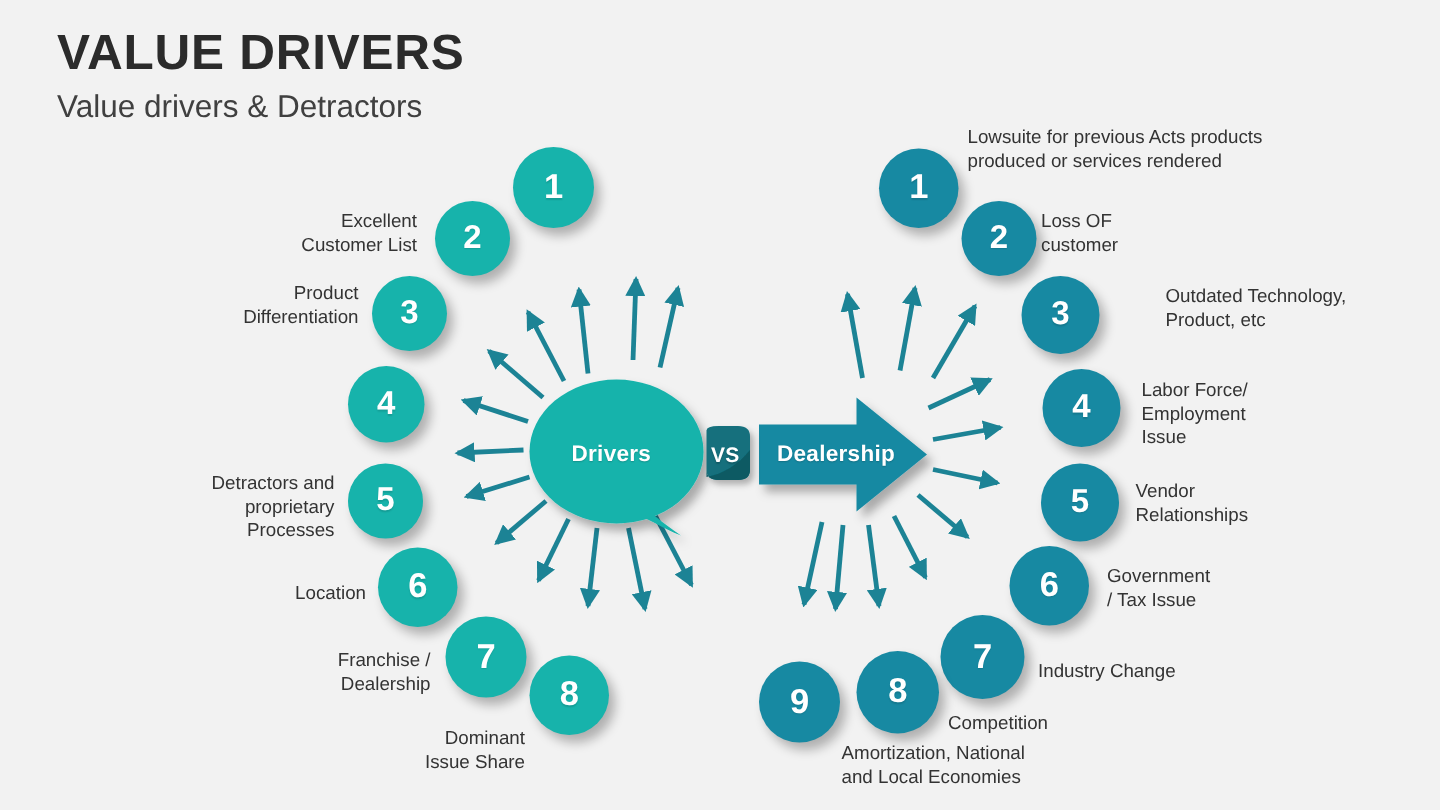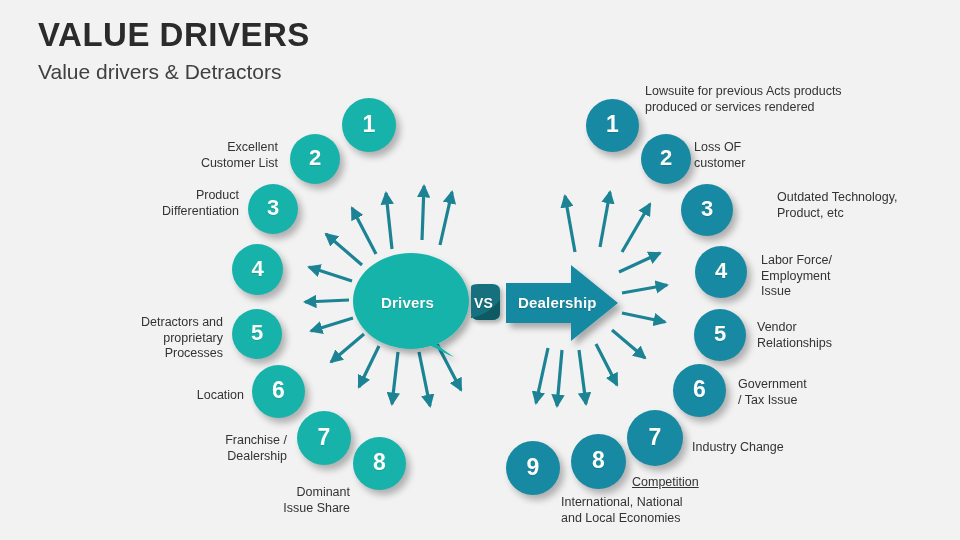--- a/index.html
+++ b/index.html
@@ -240,17 +240,17 @@
   <div class="label l-align" style="left:777px; top:190px; width:170px;">Outdated Technology,
 Product, etc</div>
   <div class="label l-align" style="left:761px; top:253px; width:135px;">Labor Force/
 Employment
 Issue</div>
   <div class="label l-align" style="left:738px; top:377px; width:145px;">Government
 / Tax Issue</div>
   <div class="label l-align" style="left:757px; top:320px; width:155px;">Vendor
 Relationships</div>
   <div class="label l-align" style="left:692px; top:440px; width:150px;">Industry Change</div>
-  <div class="label l-align" style="left:632px; top:475px; width:130px;text-decoration:underline;">Competition</div>
-  <div class="label l-align" style="left:561px; top:495px; width:190px;">International, National
+  <div class="label l-align" style="left:632px; top:475px; width:130px;">Competition</div>
+  <div class="label l-align" style="left:561px; top:495px; width:190px;">Amortization, National
 and Local Economies</div>
 
 </div>
 
 </body></html>

